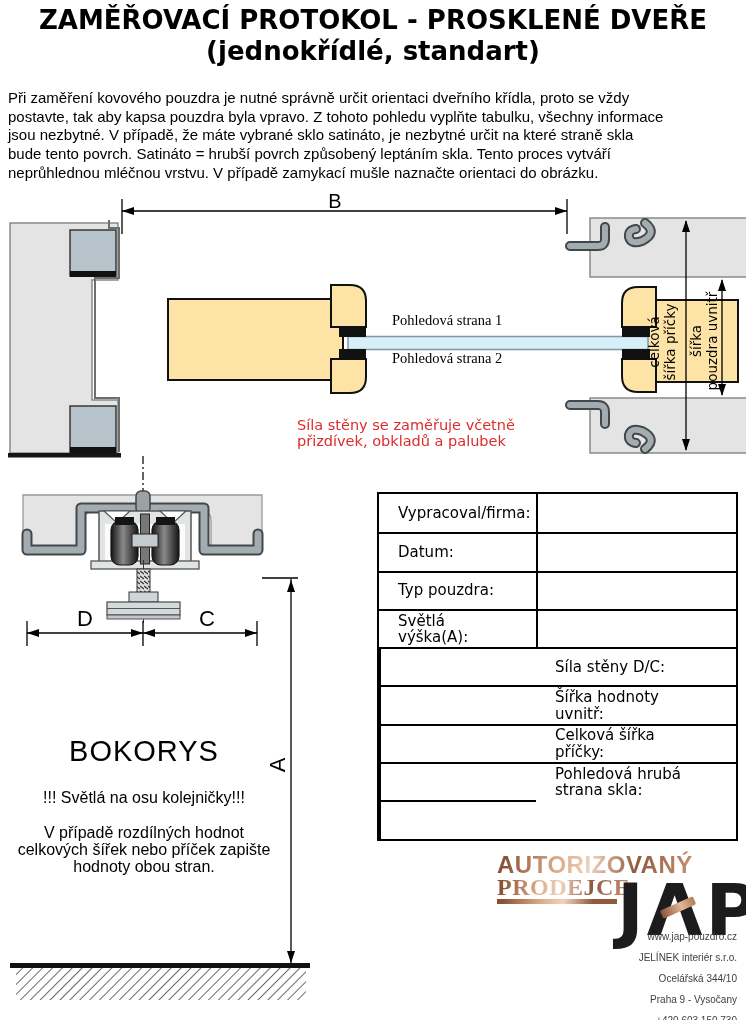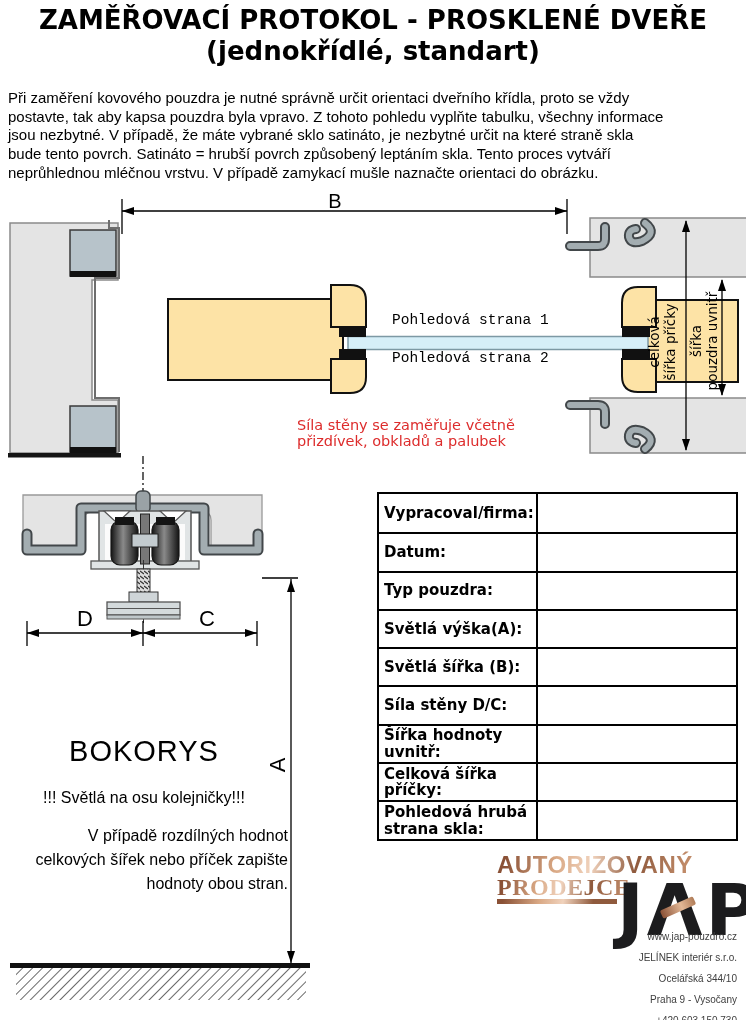--- a/index.html
+++ b/index.html
@@ -5,32 +5,32 @@
   html,body{margin:0;padding:0;background:#888;}
   .page{position:relative;width:746px;height:1020px;background:#fff;margin:0 auto;overflow:hidden;
         font-family:"Liberation Sans",sans-serif;color:#000;}
   .abs{position:absolute;}
   .title{top:5px;left:0;width:746px;text-align:center;
          font-family:"DejaVu Sans",sans-serif;font-weight:bold;font-size:26px;line-height:31px;}
   .intro{top:89px;left:8px;width:736px;font-size:15px;line-height:18.7px;white-space:pre-line;}
   .svgblock{position:absolute;}
   .dimletter{font-size:22px;font-family:"Liberation Sans",sans-serif;text-align:center;}
   .rot{transform:rotate(-90deg);transform-origin:50% 50%;}
-  .sidelabel{font-size:14.5px;font-family:Liberation Mono, monospace;text-align:right;}
+  .sidelabel{font-size:14.5px;font-family:Liberation Serif, serif;text-align:right;}
   .jamblabel{font-size:13.5px;line-height:1.2;text-align:center;white-space:pre-line;
              font-family:"DejaVu Sans",sans-serif;}
   .rednote{font-size:14.5px;line-height:15.8px;color:#dd2c2c;white-space:pre-line;
            font-family:"DejaVu Sans",sans-serif;}
   .bok-title{top:735px;left:0;width:288px;text-align:center;font-size:29px;letter-spacing:1px;}
   .bok-sub{left:0;width:288px;text-align:center;font-size:16px;}
-  .bok-note{top:824px;left:0;width:288px;text-align:right;font-size:16px;line-height:24px;white-space:pre-line;}
+  .bok-note{top:824px;left:0;width:288px;text-align:center;font-size:16px;line-height:17px;white-space:pre-line;}
   .ftable{top:492px;left:377px;width:357px;border:2px solid #000;display:grid;
           grid-template-columns:157px 1fr;grid-auto-rows:38.3px;}
-  .ftable .lbl{border-top:2px solid #000;display:flex;align-items:center;padding:1px 5px;
-               font-family:"DejaVu Sans",sans-serif;font-weight:bold;font-size:15px;line-height:16.5px;
+  .ftable .lbl{border-top:2px solid #000;display:flex;align-items:center;padding:1px 19px;
+               font-family:"DejaVu Sans",sans-serif;font-weight:normal;font-size:15px;line-height:16.5px;
                white-space:pre-line;}
   .ftable .val{border-top:2px solid #000;border-left:2px solid #000;}
   .ftable .r0{border-top:none;}
   .copper-text{font-family:"Liberation Sans",sans-serif;font-weight:bold;font-size:24px;letter-spacing:.5px;
     color:#a9714f;background:linear-gradient(100deg,#8a5136 5%,#d9a884 30%,#f0d2bc 48%,#8f5a3d 70%,#c08a68 95%);
     -webkit-background-clip:text;background-clip:text;-webkit-text-fill-color:transparent;}
   .copper-bar{background:linear-gradient(100deg,#8a5136 5%,#d9a884 35%,#f0d2bc 55%,#8f5a3d 80%);}
   .jap{font-family:"DejaVu Sans",sans-serif;font-weight:bold;font-size:72px;line-height:1;
        letter-spacing:3px;color:#1c1c1e;}
   .swoosh{width:36px;height:9px;border-radius:2px;transform:rotate(-24deg);
@@ -218,21 +218,20 @@
 
   <div class="abs ftable">
     <div class="lbl r0">Vypracoval/firma:</div>
     <div class="val r0"></div>
     <div class="lbl">Datum:</div>
     <div class="val"></div>
     <div class="lbl">Typ pouzdra:</div>
     <div class="val"></div>
     <div class="lbl">Světlá výška(A):</div>
     <div class="val"></div>
-    <div class="lbl">Světlá šířka (B):</div>
     <div class="val"></div>
     <div class="lbl">Síla stěny D/C:</div>
     <div class="val"></div>
     <div class="lbl">Šířka hodnoty
 uvnitř:</div>
     <div class="val"></div>
     <div class="lbl">Celková šířka
 příčky:</div>
     <div class="val"></div>
     <div class="lbl">Pohledová hrubá

